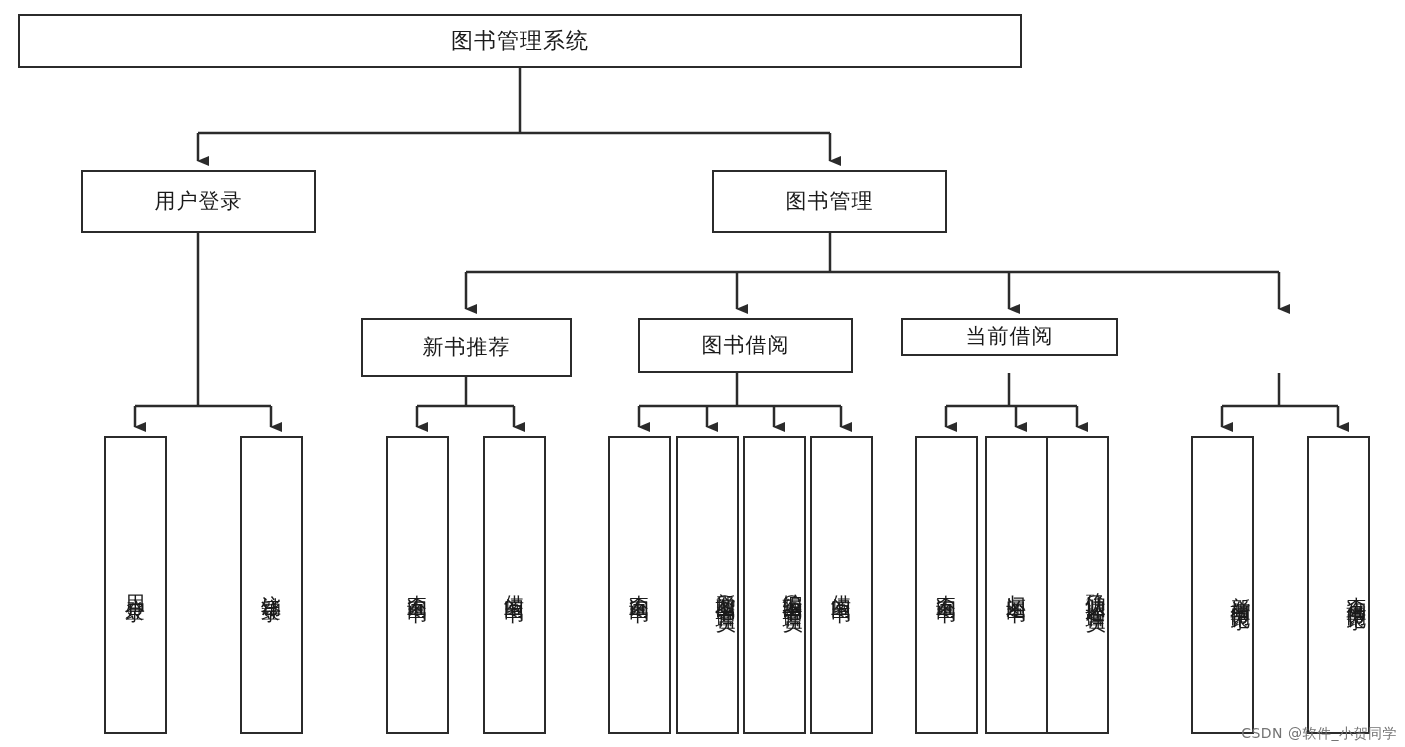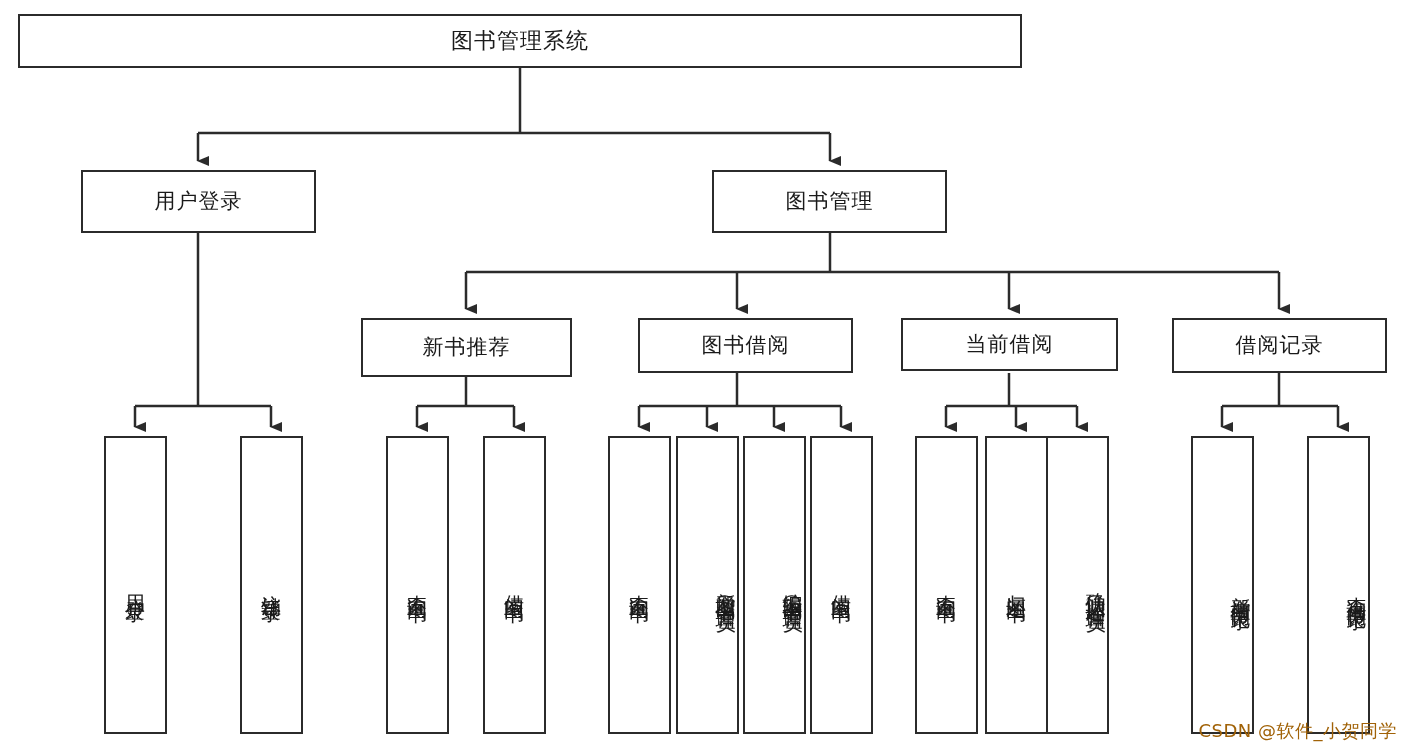--- a/index.html
+++ b/index.html
@@ -58,22 +58,22 @@
     overflow: visible;
   }
   .node-v.vshort {
     align-items: center;
     padding-top: 0;
   }
   .watermark {
     position: absolute;
     right: 8px;
     bottom: 4px;
-    font-size: 18px;
-    color: #a16207;
+    font-size: 14px;
+    color: #737373;
     letter-spacing: 0.5px;
     white-space: nowrap;
     user-select: none;
   }
 </style>
 </head>
 <body>
 
 <div id="diagram-root">
 
@@ -140,25 +140,22 @@
   <div class="node node-h" style="left:712px; top:170px; width:235px; height:63px;justify-content:center;">
     <span>图书管理</span>
   </div>
 
   <div class="node node-h" style="left:361px; top:318px; width:211px; height:59px;">
     <span>新书推荐</span>
   </div>
   <div class="node node-h" style="left:630px; top:318px; width:215px; height:55px;margin-left:8px;">
     <span>图书借阅</span>
   </div>
-  <div class="node node-h" style="left:901px; top:318px; width:217px; height:53px;">
+  <div class="node node-h" style="left:901px; top:318px; width:217px; height:38px;">
     <span>当前借阅</span>
-  </div>
-  <div class="node node-h" style="left:1172px; top:318px; width:215px; height:55px;">
-    <span>借阅记录</span>
   </div>
 
   <div class="node node-v vshort" style="left:104px; top:436px; width:63px; height:298px;">
     <span>用户登录</span>
   </div>
   <div class="node node-v vshort" style="left:240px; top:436px; width:63px; height:298px;">
     <span>注销登录</span>
   </div>
 
   <div class="node node-v vshort" style="left:386px; top:436px; width:63px; height:298px;">

